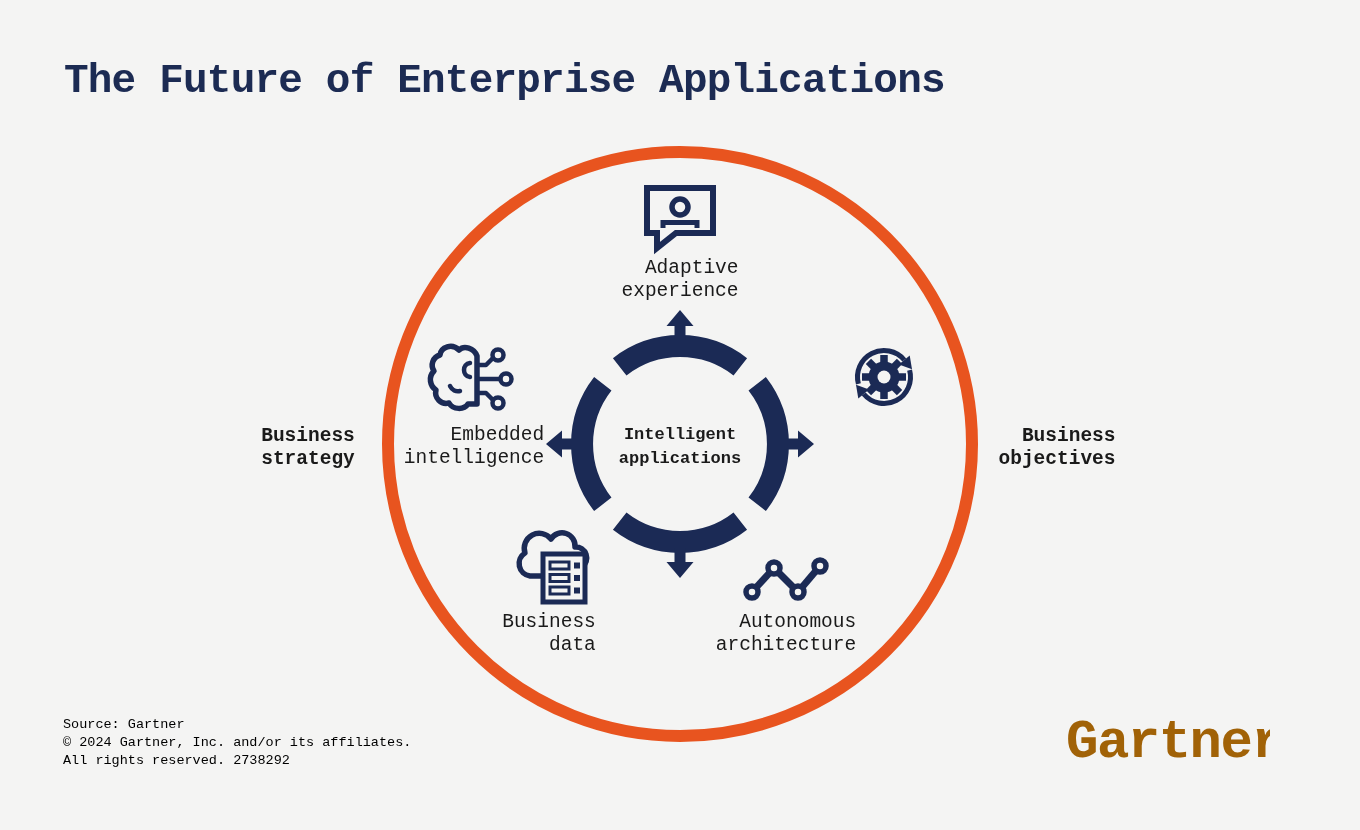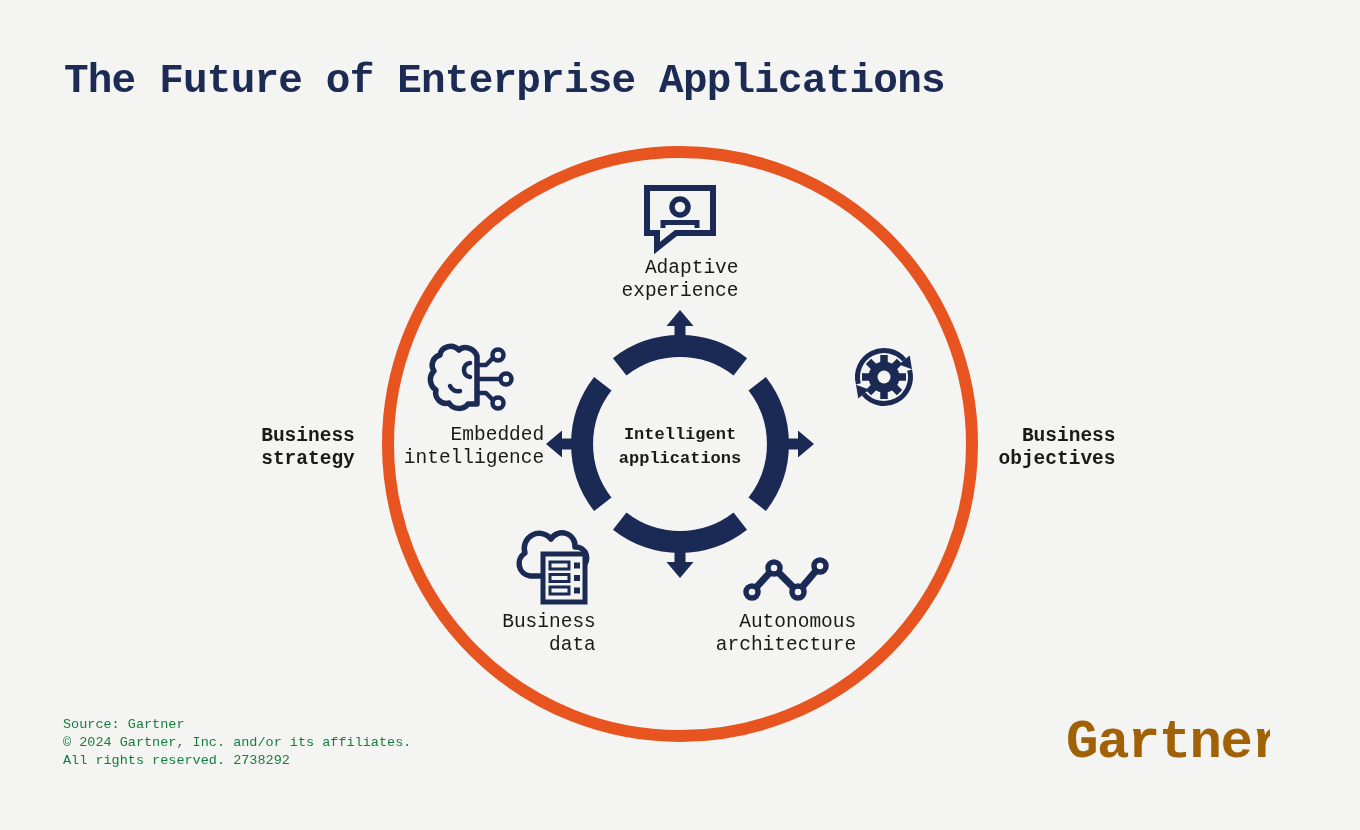--- a/index.html
+++ b/index.html
@@ -25,21 +25,21 @@
   .pos-composable   { left:786px;  top:611px; }
   .pos-strategy     { left:308px;  top:425px; }
   .pos-objectives   { left:1057px; top:425px; }
   .center-lbl {
     position:absolute; left:680px; top:446px; transform:translate(-50%,-50%);
     text-align:center; white-space:pre-line;
     font-weight:bold; font-size:17px; line-height:23.5px; color:#1A1A1A;
   }
   .footer {
     position:absolute; left:63px; top:716px;
-    font-size:13.5px; line-height:18px; color:#15803d;
+    font-size:13.5px; line-height:18px; color:#000000;
   }
   .logo {
     position:absolute; left:1066px; top:712px;
     font-size:54px; font-weight:bold; letter-spacing:-1.5px; color:#a16207;
   }
   .logo .reg { font-size:14px; font-weight:bold; letter-spacing:0; margin-left:1px; }
 </style>
 </head>
 <body>
 

